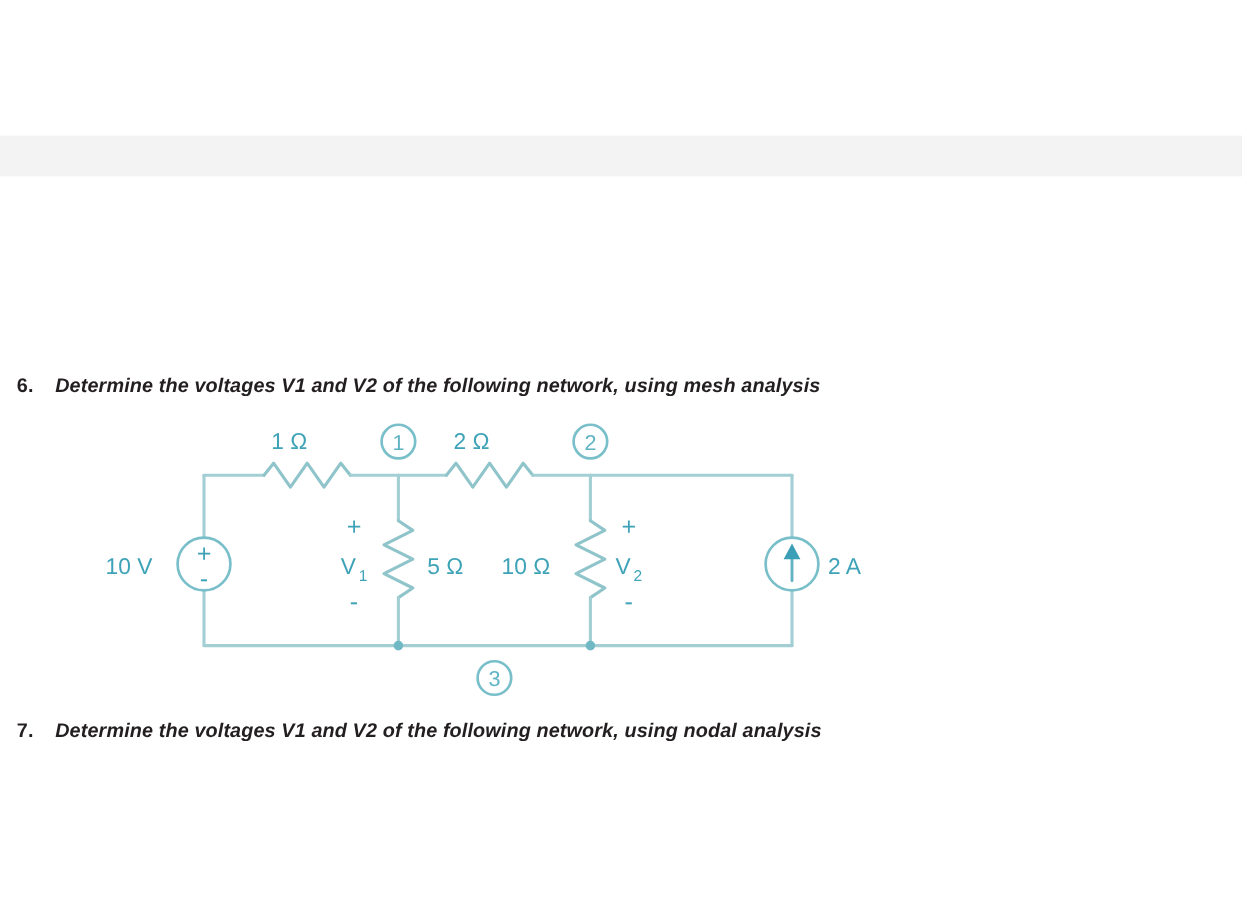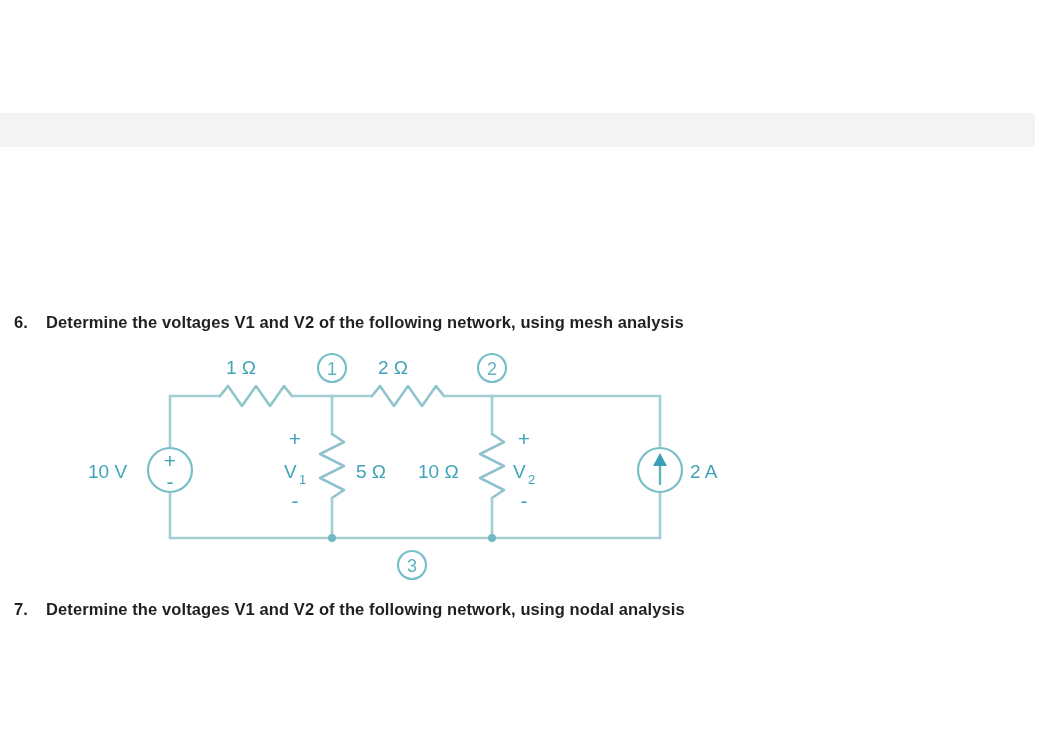--- a/index.html
+++ b/index.html
@@ -42,20 +42,21 @@
   }
   .q-num {
     width: 26px;
     flex: 0 0 26px;
     text-align: left;
     padding-left: 14px;
     box-sizing: border-box;
   }
   .q-text {
     padding-left: 20px;
+    font-style: italic;
   }
   #question-6 { left: 0px; top: 313px; }
   #question-7 { left: 0px; top: 600px; }
 
   
   .circuit-wrap {
     position: absolute;
     width: 760px;
     height: 240px;
   }

